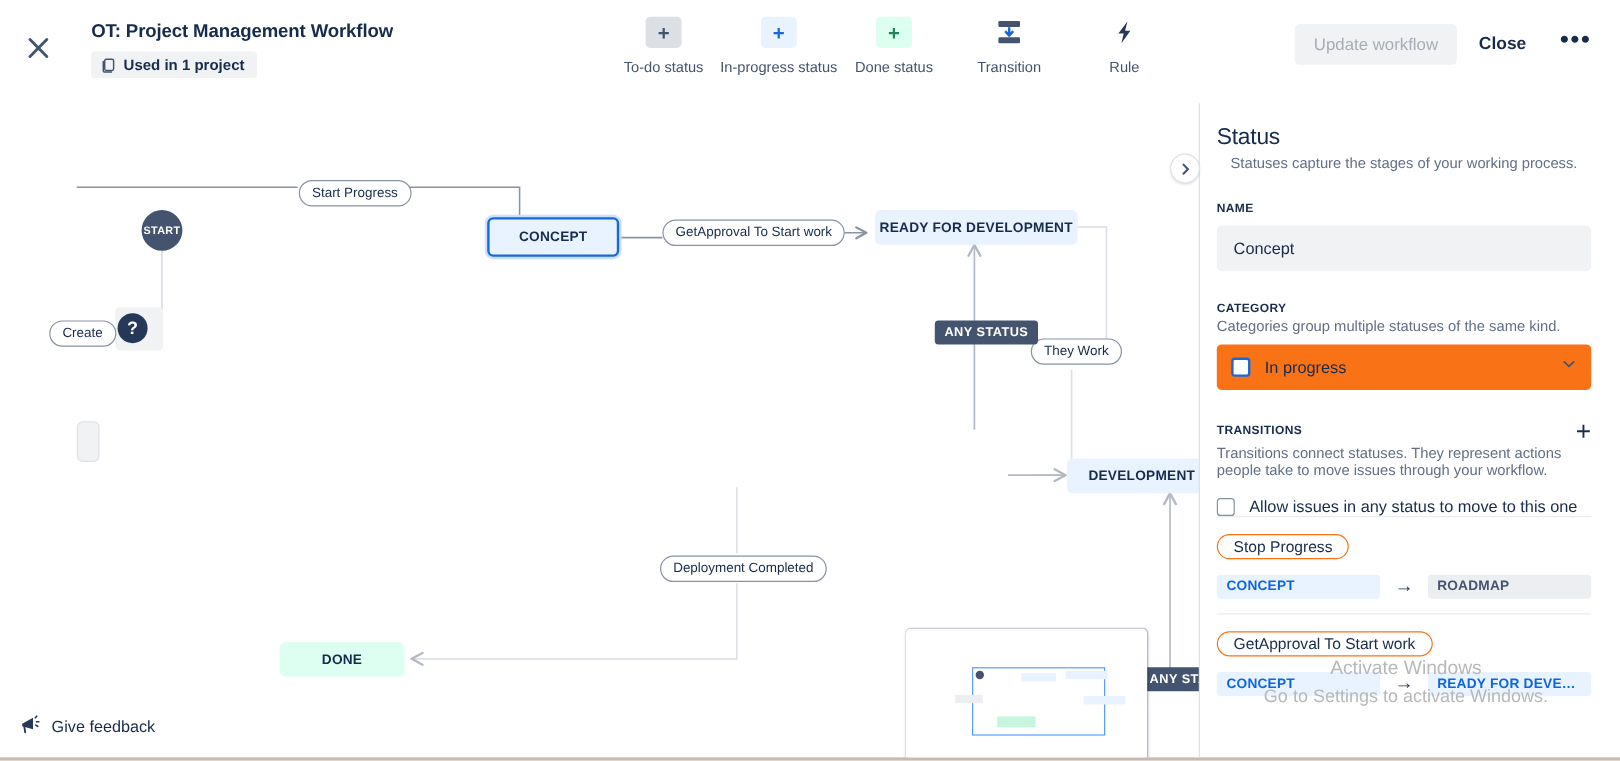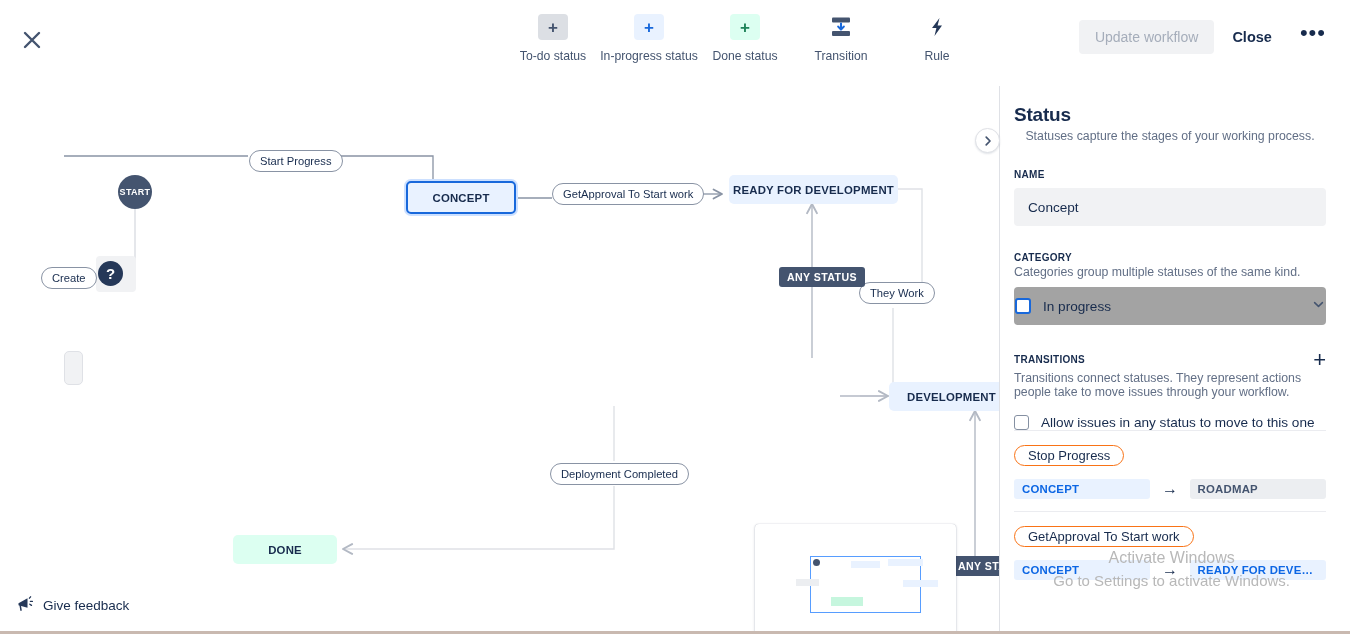--- a/index.html
+++ b/index.html
@@ -112,32 +112,32 @@
   
   .divider { position: absolute; left: 999px; top: 86px; width: 1px; height: 548px; background: #dfe1e6; }
   .chev-btn {
     position: absolute; left: 975px; top: 128px; width: 25px; height: 25px; border-radius: 50%;
     background: #fff; border: 1px solid #dfe1e6; display: flex; align-items: center; justify-content: center;
     cursor: pointer; box-shadow: 0 1px 2px rgba(9,30,66,.12); z-index: 5;
   }
 
   
   .panel { position: absolute; left: 1000px; top: 86px; width: 350px; height: 548px; background: #fff; padding: 18px 24px 0 14px; overflow: hidden;}
-  .p-title { font-size: 19px; font-weight: 700; color: #172b4d; letter-spacing: -.2px;}
+  .p-title { font-size: 19px; font-weight: 400; color: #172b4d; letter-spacing: -.2px;}
   .p-sub { font-size: 12.3px; color: #626f86; margin-top: 3px; text-align: center; }
   .p-lbl { font-size: 10px; font-weight: 700; color: #172b4d; letter-spacing: .3px; margin-top: 26px; }
   .p-hint { font-size: 12.3px; color: #626f86; margin-top: 2px;}
   .p-input {
     margin-top: 8px; width: 312px; height: 38px; background: #f1f2f4; border: 2px solid #f1f2f4;
     border-radius: 4px; padding: 0 12px; font-size: 13.6px; color: #172b4d;
     font-family: "Liberation Sans", sans-serif;
   }
   .p-select {
-    margin-top: 8px; width: 312px; height: 38px; background: #a3a3a3; border-radius: 4px;
-    display: flex; align-items: center; padding: 0 1px; cursor: pointer;
+    margin-top: 8px; width: 312px; height: 38px; background: #f97316; border-radius: 4px;
+    display: flex; align-items: center; padding: 0 12px; cursor: pointer;
   }
   .sw { width: 16px; height: 16px; border-radius: 3px; border: 2px solid #1868db; background: #fff; flex:none;}
   .p-select .sel-txt { margin-left: 12px; font-size: 13.6px; color: #172b4d; flex: 1;}
   .p-trans-head { display: flex; align-items: center; margin-top: 26px; }
   .p-trans-head .p-lbl { margin-top: 0; flex: 1; }
   .plus-btn { font-size: 22px; color: #172b4d; line-height: .8; cursor: pointer; font-weight: 300; }
   .p-check { display: flex; align-items: center; gap: 12px; margin-top: 16px; }
   .cb { width: 15px; height: 15px; border: 1.6px solid #8590a2; border-radius: 3px; background: #fff; flex:none;}
   .p-check span { font-size: 13.6px; color: #172b4d; }
 
@@ -163,20 +163,32 @@
 </head>
 <body>
 
 <div id="app">
 
   <div class="header">
     <div class="hdr-close">
       <svg width="28" height="28" viewBox="0 0 28 28">
           <path d="M7 7 L21 21 M21 7 L7 21" stroke="#44546f" stroke-width="2.4" stroke-linecap="round" fill="none"></path>
         </svg>
+    </div>
+    <div class="hdr-titlewrap">
+      <div class="hdr-title">OT: Project Management Workflow</div>
+      <div class="hdr-badge">
+        <span>
+          <svg width="13" height="13" viewBox="0 0 14 14">
+              <rect x="3.5" y="1.5" width="8" height="10" rx="1.4" stroke="#44546f" stroke-width="1.3" fill="none"></rect>
+              <path d="M2.2 3.4v8.2a1.4 1.4 0 0 0 1.4 1.4h6" stroke="#44546f" stroke-width="1.3" fill="none" stroke-linecap="round"></path>
+            </svg>
+        </span>
+        <span>Used in 1 project</span>
+      </div>
     </div>
 
     <div class="toolbar">
       <div class="tool">
         <div class="tool-ico ic-todo">+</div>
         <div class="tool-lbl">To-do status</div>
       </div>
       <div class="tool">
         <div class="tool-ico ic-inprog">+</div>
         <div class="tool-lbl">In-progress status</div>

